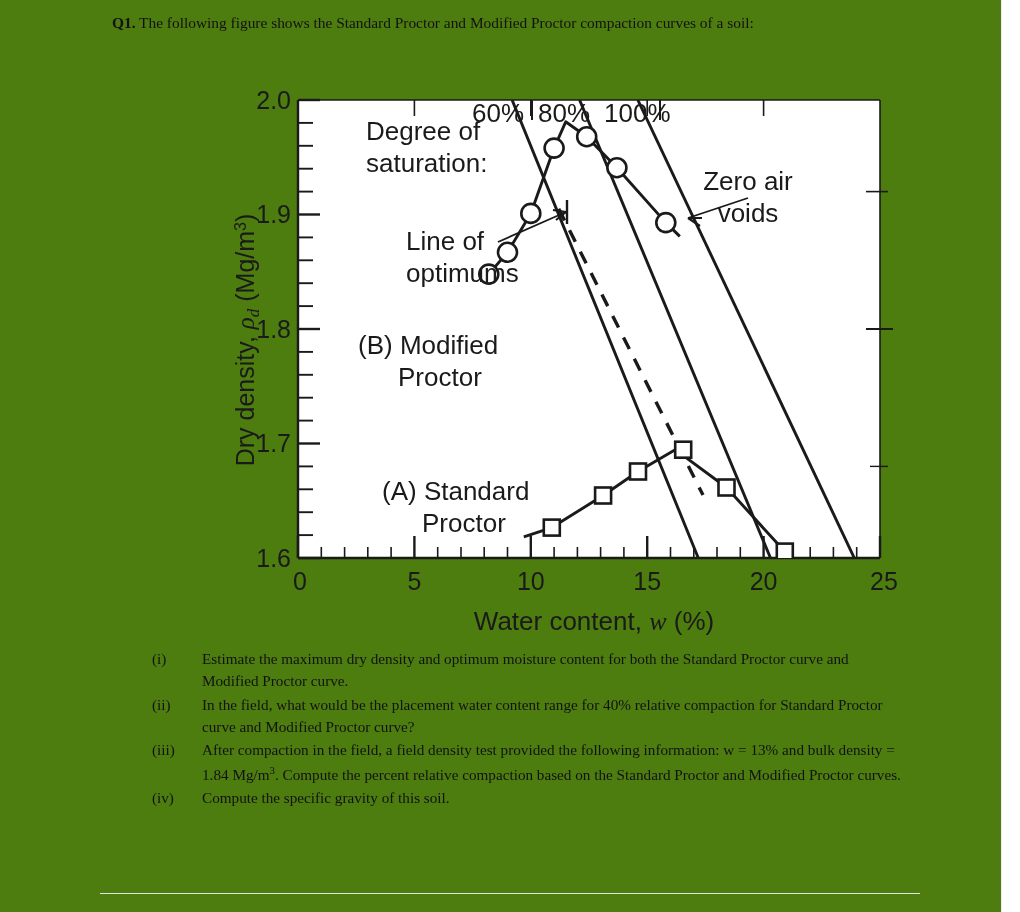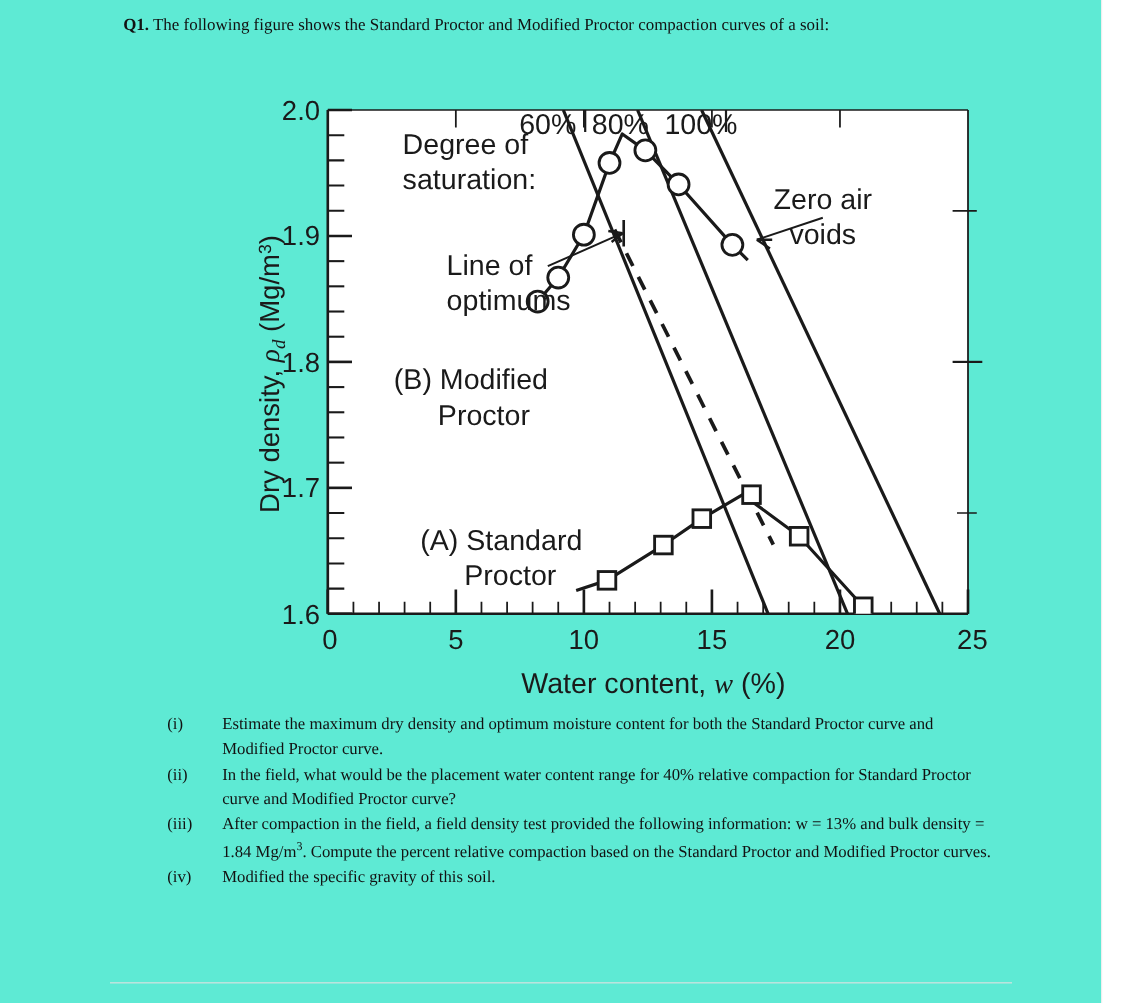--- a/index.html
+++ b/index.html
@@ -14,21 +14,21 @@
     font-family: "Liberation Serif", serif;
     color: #1a1a1a;
     position: relative;
     overflow: hidden;
   }
   .page {
     position: absolute;
     left: 0; top: 0;
     width: 1020px;
     height: 912px;
-    background: #5eead4;
+    background: #4d7c0f;
   }
   
   .q-header {
     position: absolute;
     left: 112px;
     top: 12px;
     width: 790px;
     font-family: "Liberation Serif", serif;
     font-size: 15.4px;
     line-height: 1.42;
@@ -321,21 +321,21 @@
 
     <div class="q-item">
       <div class="marker">(iii)</div>
       <div class="qtext">
         After compaction in the field, a field density test provided the following information: w = 13% and bulk density = 1.84 Mg/m<sup>3</sup>. Compute the percent relative compaction based on the Standard Proctor and Modified Proctor curves.
       </div>
     </div>
 
     <div class="q-item">
       <div class="marker">(iv)</div>
-      <div class="qtext">Modified the specific gravity of this soil.</div>
+      <div class="qtext">Compute the specific gravity of this soil.</div>
     </div>
 
   </div>
 
   <div class="page-edge"></div>
   <div class="right-edge"></div>
 
 </div>
 
 </body></html>

